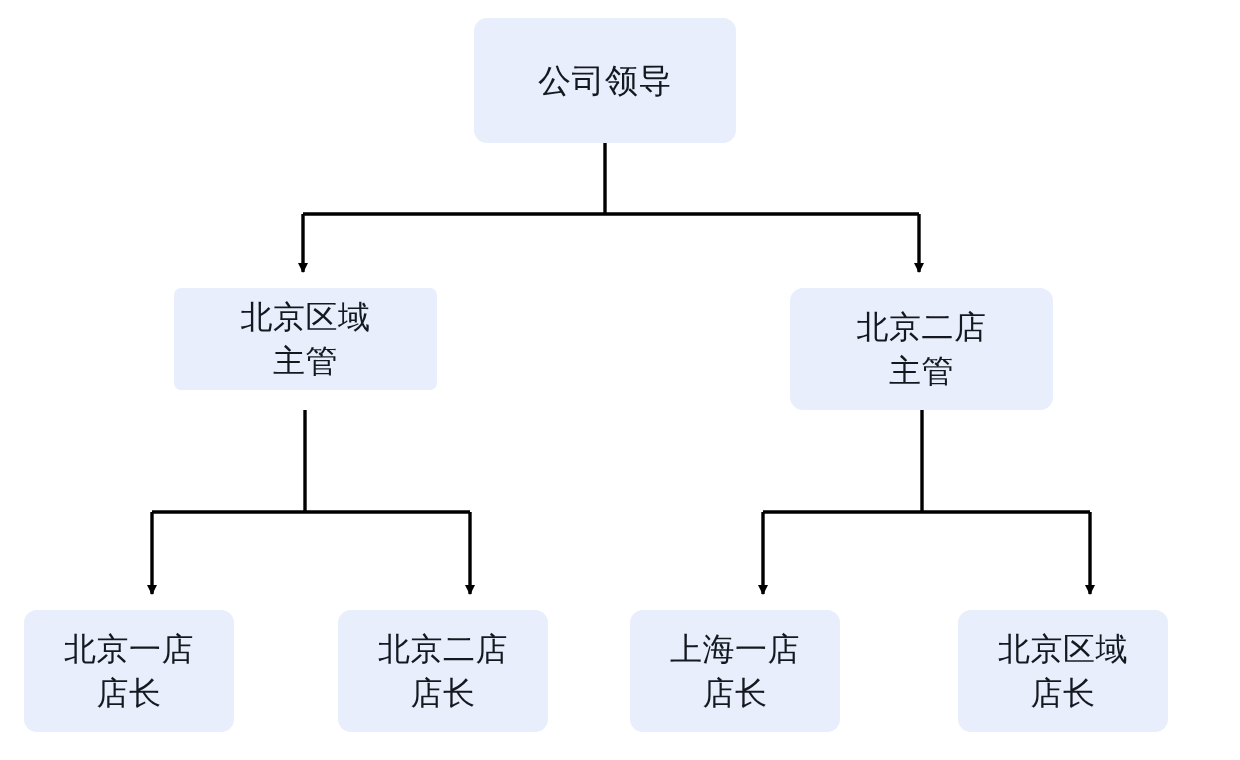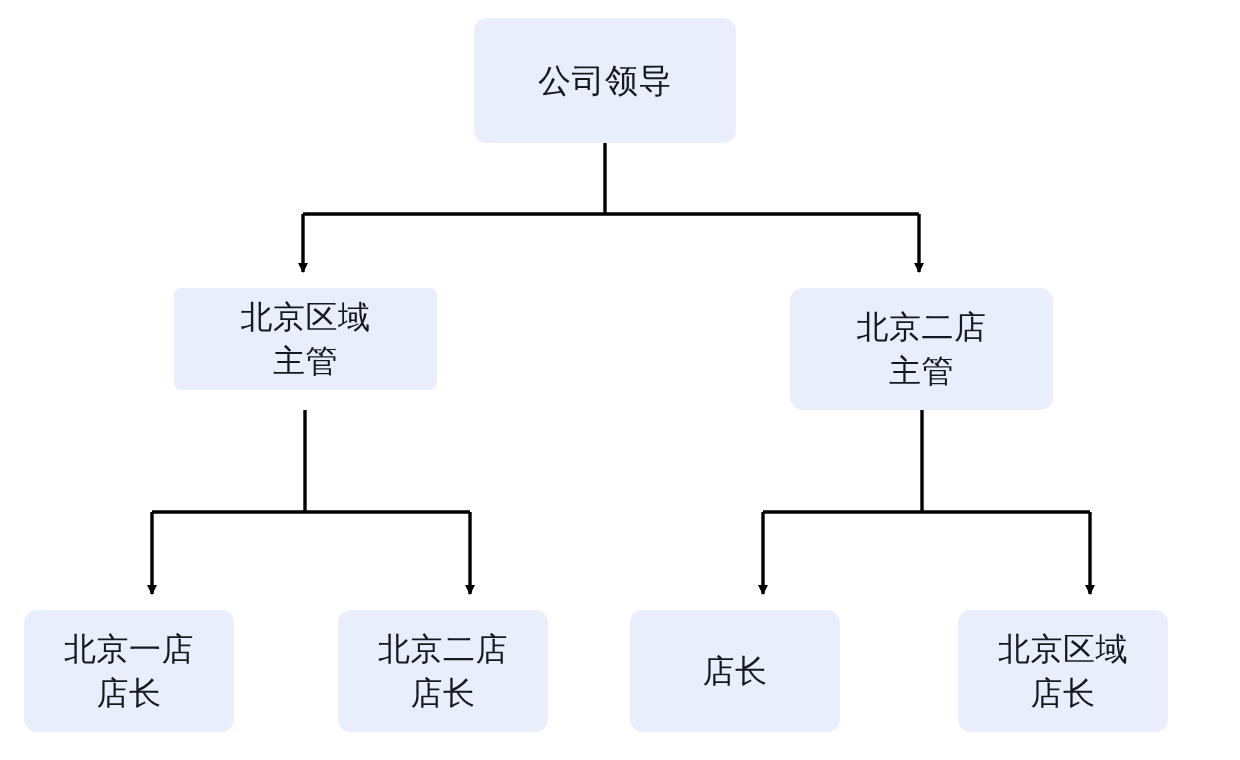--- a/index.html
+++ b/index.html
@@ -138,20 +138,21 @@
     <span class="ln">北京一店</span>
     <span class="ln">店长</span>
   </div>
 
   <div class="node node-leaf leaf-2">
     <span class="ln">北京二店</span>
     <span class="ln">店长</span>
   </div>
 
   <div class="node node-leaf leaf-3">
+    <span class="ln">上海一店</span>
     <span class="ln">店长</span>
   </div>
 
   <div class="node node-leaf leaf-4">
     <span class="ln">北京区域</span>
     <span class="ln">店长</span>
   </div>
 
 
 </div>

